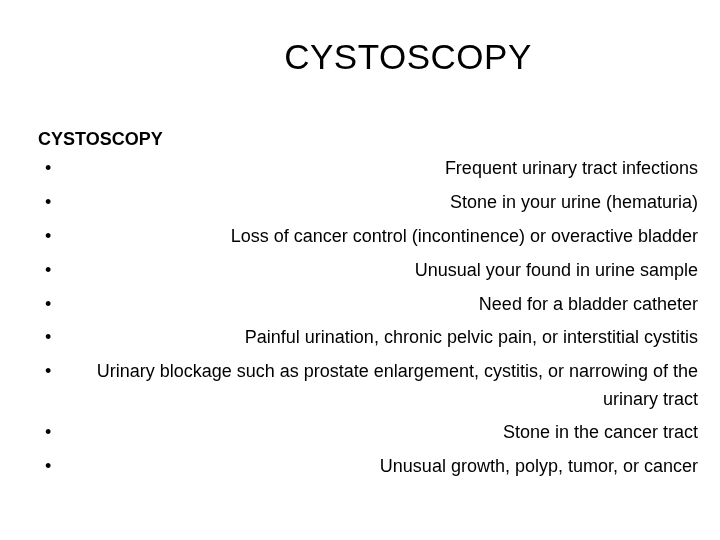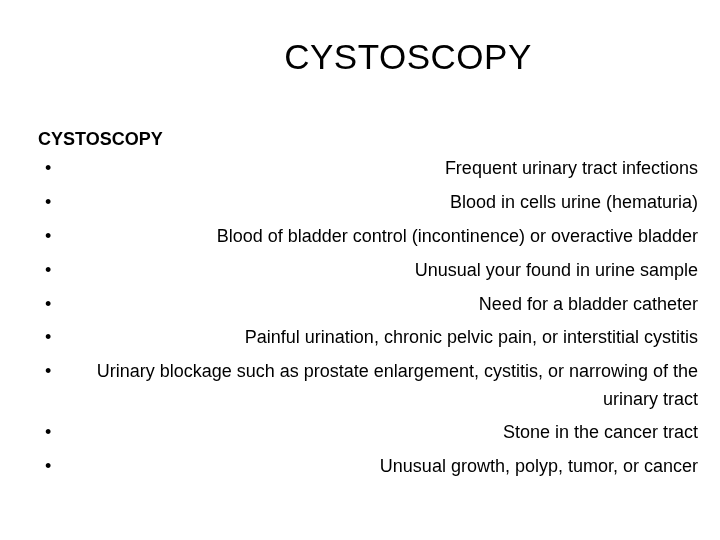--- a/index.html
+++ b/index.html
@@ -79,25 +79,25 @@
 
     <div class="section-heading">CYSTOSCOPY</div>
 
     <ul class="bullets">
       <li>
         <span class="bullet-dot">•</span>
         <span class="bullet-text">Frequent urinary tract infections</span>
       </li>
       <li>
         <span class="bullet-dot">•</span>
-        <span class="bullet-text">Blood in cells urine (hematuria)</span>
+        <span class="bullet-text">Stone in your urine (hematuria)</span>
       </li>
       <li>
         <span class="bullet-dot">•</span>
-        <span class="bullet-text">Blood of bladder control (incontinence) or overactive bladder</span>
+        <span class="bullet-text">Loss of cancer control (incontinence) or overactive bladder</span>
       </li>
       <li>
         <span class="bullet-dot">•</span>
         <span class="bullet-text">Unusual your found in urine sample</span>
       </li>
       <li>
         <span class="bullet-dot">•</span>
         <span class="bullet-text">Need for a bladder catheter</span>
       </li>
       <li>

